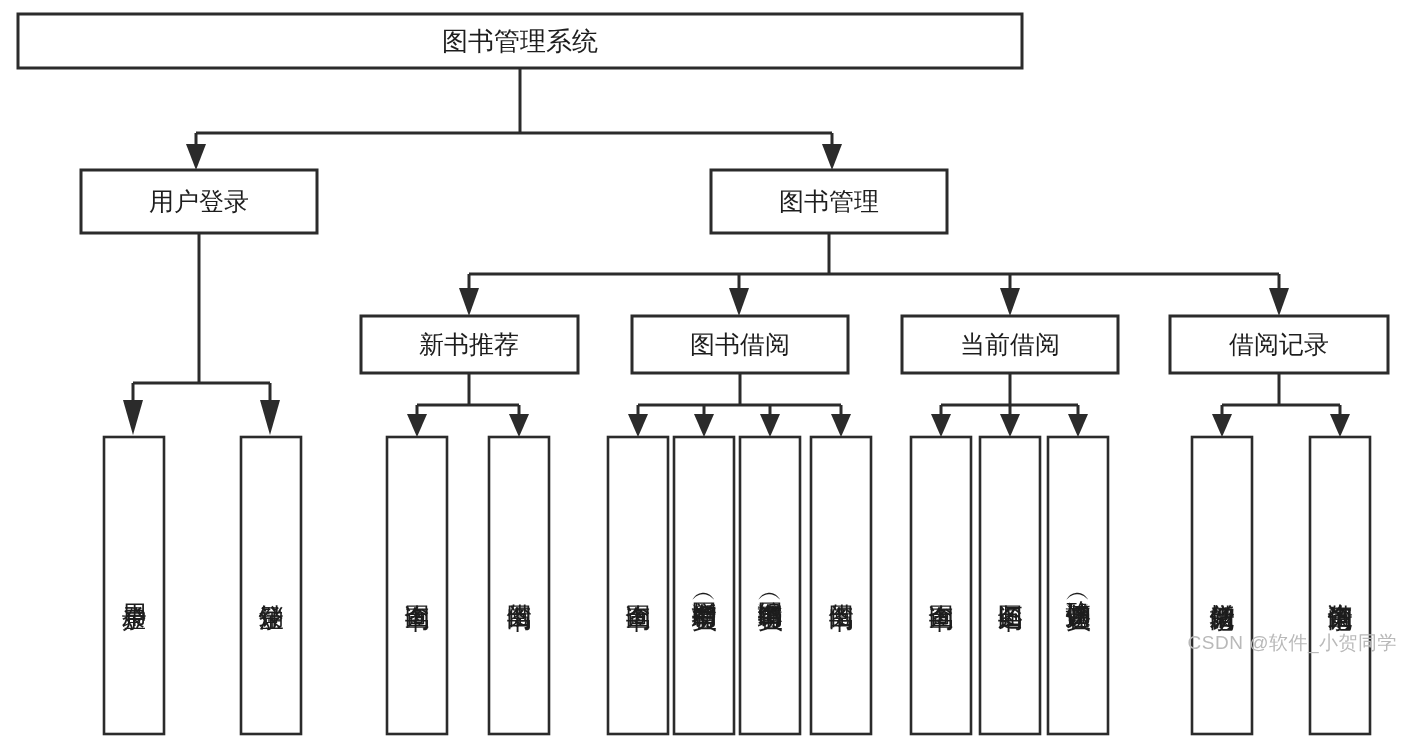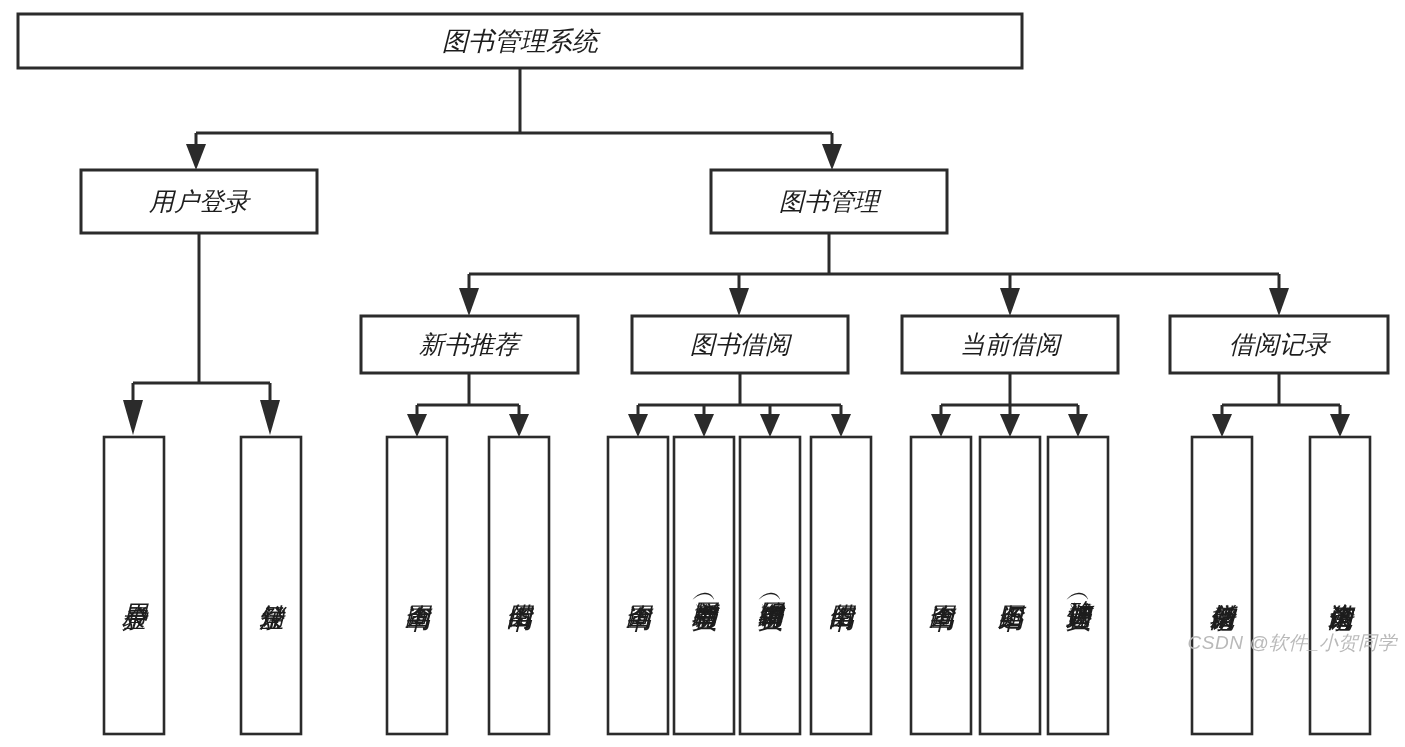--- a/index.html
+++ b/index.html
@@ -11,21 +11,20 @@
     width: 1405px;
     height: 747px;
     font-family: "Liberation Sans", "DejaVu Sans", sans-serif;
     overflow: hidden;
     position: relative;
   }
   #diagram-root {
     position: relative;
     width: 1405px;
     height: 662px;
-    font-style: italic;
   }
   svg#flow {
     position: absolute;
     top: 0;
     left: 0;
     width: 1405px;
     height: 747px;
     display: block;
   }
   .node-rect {

